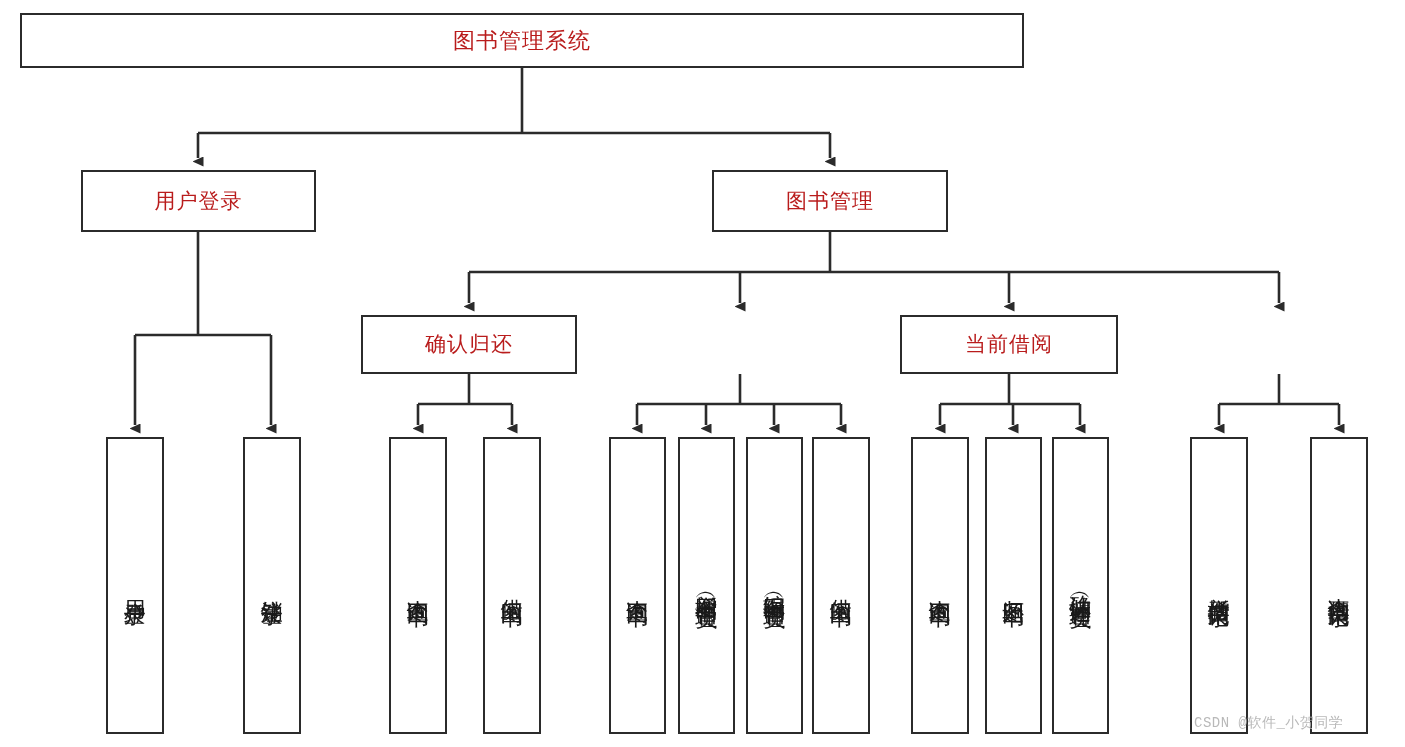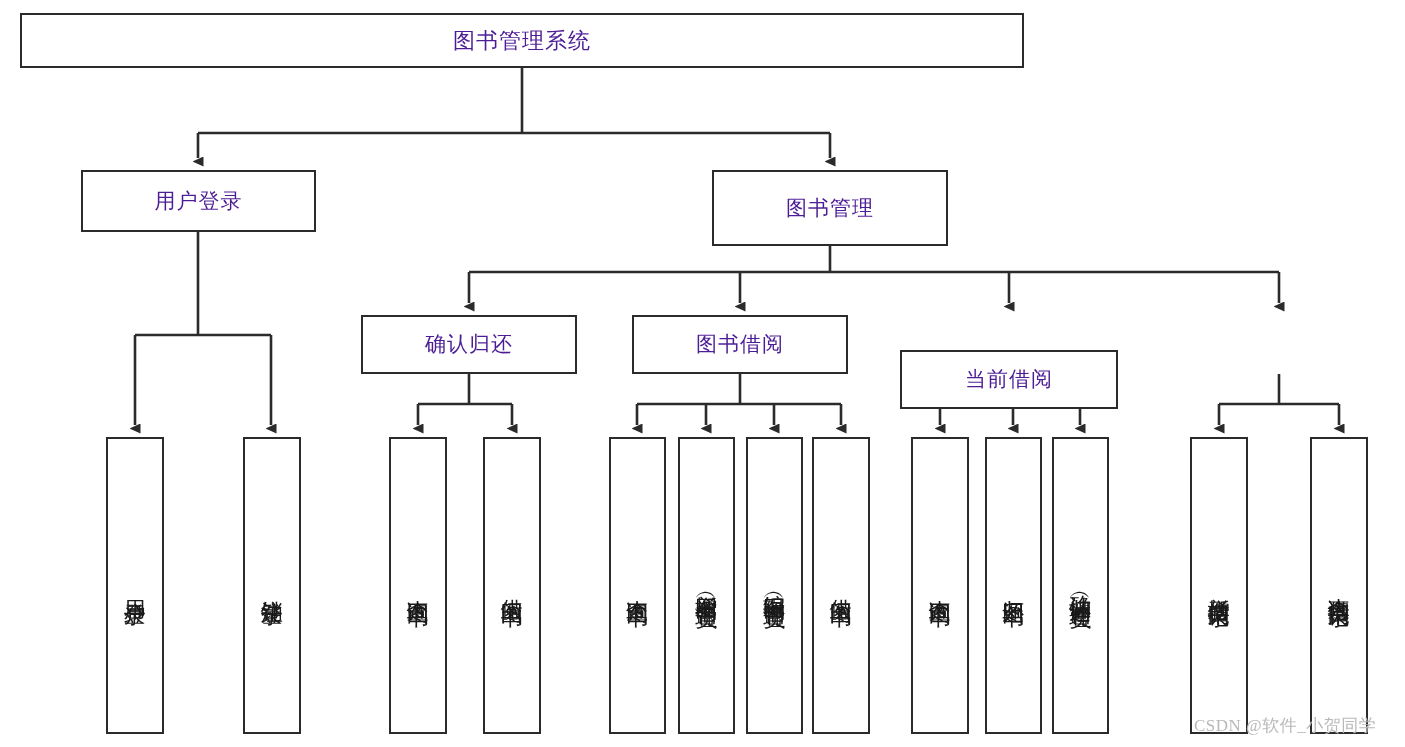--- a/index.html
+++ b/index.html
@@ -22,31 +22,31 @@
     display:flex;
     align-items:center;
     justify-content:center;
     color:#1a1a1a;
   }
   .node .label{
     font-size:21px;
     line-height:1.25;
     letter-spacing:1px;
     white-space:nowrap;
-    color:#4c1d95;
+    color:#b91c1c;
   }
   
   #n-root{left:20px;top:13px;width:1004px;height:55px;}
   #n-root .label{font-size:22px;}
   #n-login{left:81px;top:170px;width:235px;height:62px;}
-  #n-bookmgmt{left:712px;top:170px;width:236px;height:76px;}
+  #n-bookmgmt{left:712px;top:170px;width:236px;height:62px;}
 
   #n-newrec{left:361px;top:315px;width:216px;height:59px;}
   #n-borrow{left:632px;top:315px;width:216px;height:59px;}
-  #n-current{left:900px;top:315px;width:218px;height:59px;margin-top:35px;}
+  #n-current{left:900px;top:315px;width:218px;height:59px;}
   #n-records{left:1172px;top:315px;width:214px;height:59px;}
 
   
   .leaf{
     position:absolute;
     box-sizing:border-box;
     background:#ffffff;
     border:2px solid #2b2b2b;
     top:437px;
     height:297px;
@@ -76,25 +76,25 @@
   #l-bb-borrow{left:812px;width:58px;}
   #l-cb-query{left:911px;width:58px;}
   #l-cb-return{left:985px;width:57px;}
   #l-cb-confirm{left:1052px;width:57px;}
   #l-rec-add{left:1190px;width:58px;}
   #l-rec-query{left:1310px;width:58px;}
 
   #watermark{
     position:absolute;
     left:1194px;top:714px;
-    font-size:17px;
+    font-size:14px;
     color:#b9b9b9;
     letter-spacing:0.5px;
     white-space:nowrap;
-    font-family:Liberation Serif, serif;
+    font-family:Liberation Mono, monospace;
   }
 </style>
 </head>
 <body>
 
 <div id="diagram">
 
   <svg class="edges" viewBox="0 0 1405 747" xmlns="http://www.w3.org/2000/svg">
     <defs>
       <marker id="arrow" markerWidth="10" markerHeight="11" refX="1.5" refY="5.5" orient="auto" markerUnits="userSpaceOnUse">
@@ -152,23 +152,20 @@
   <div class="node" id="n-login">
     <span class="label">用户登录</span>
   </div>
   <div class="node" id="n-bookmgmt">
     <span class="label">图书管理</span>
   </div>
 
   <div class="node" id="n-newrec">
     <span class="label">确认归还</span>
   </div>
-  <div class="node" id="n-borrow">
-    <span class="label">图书借阅</span>
-  </div>
   <div class="node" id="n-current">
     <span class="label">当前借阅</span>
   </div>
 
   <div class="leaf" id="l-login">
     <span class="vlabel">用户登录</span>
   </div>
   <div class="leaf" id="l-logout">
     <span class="vlabel">注销登录</span>
   </div>

